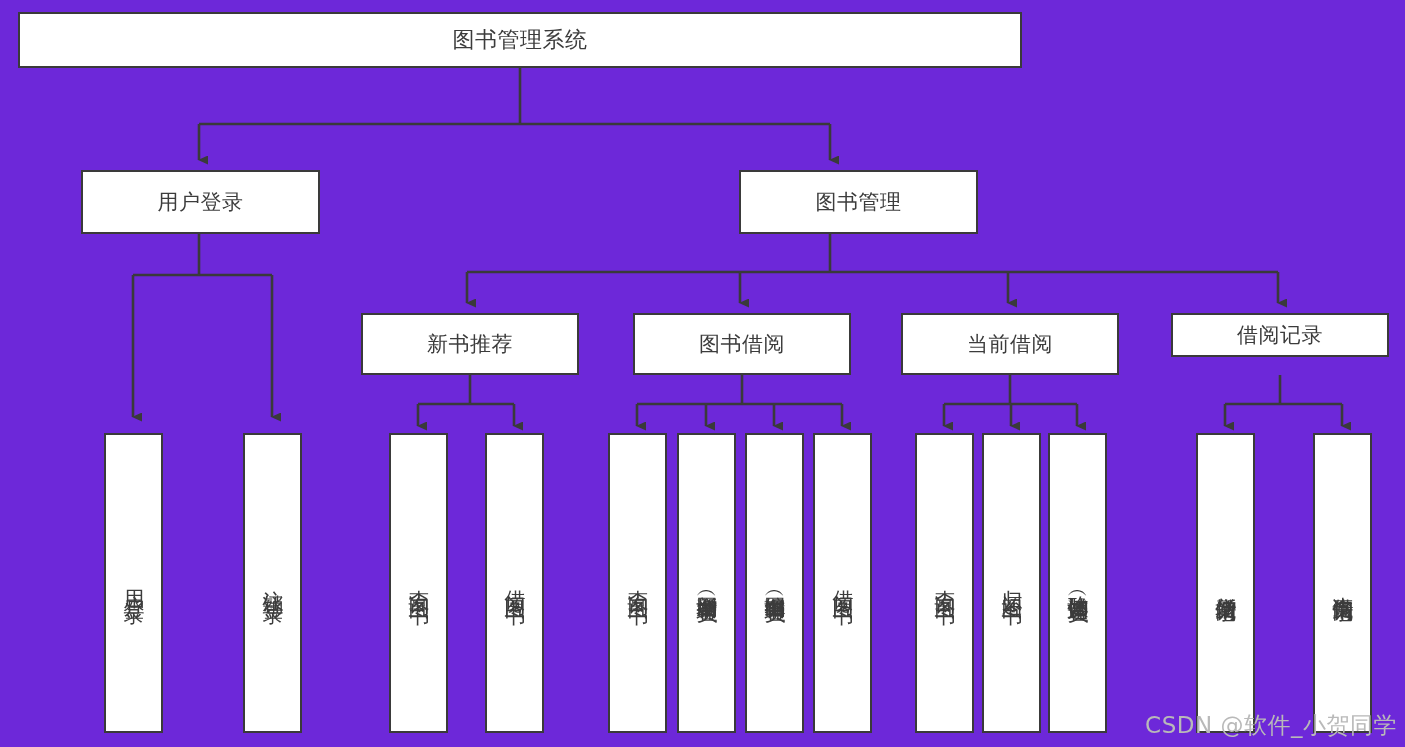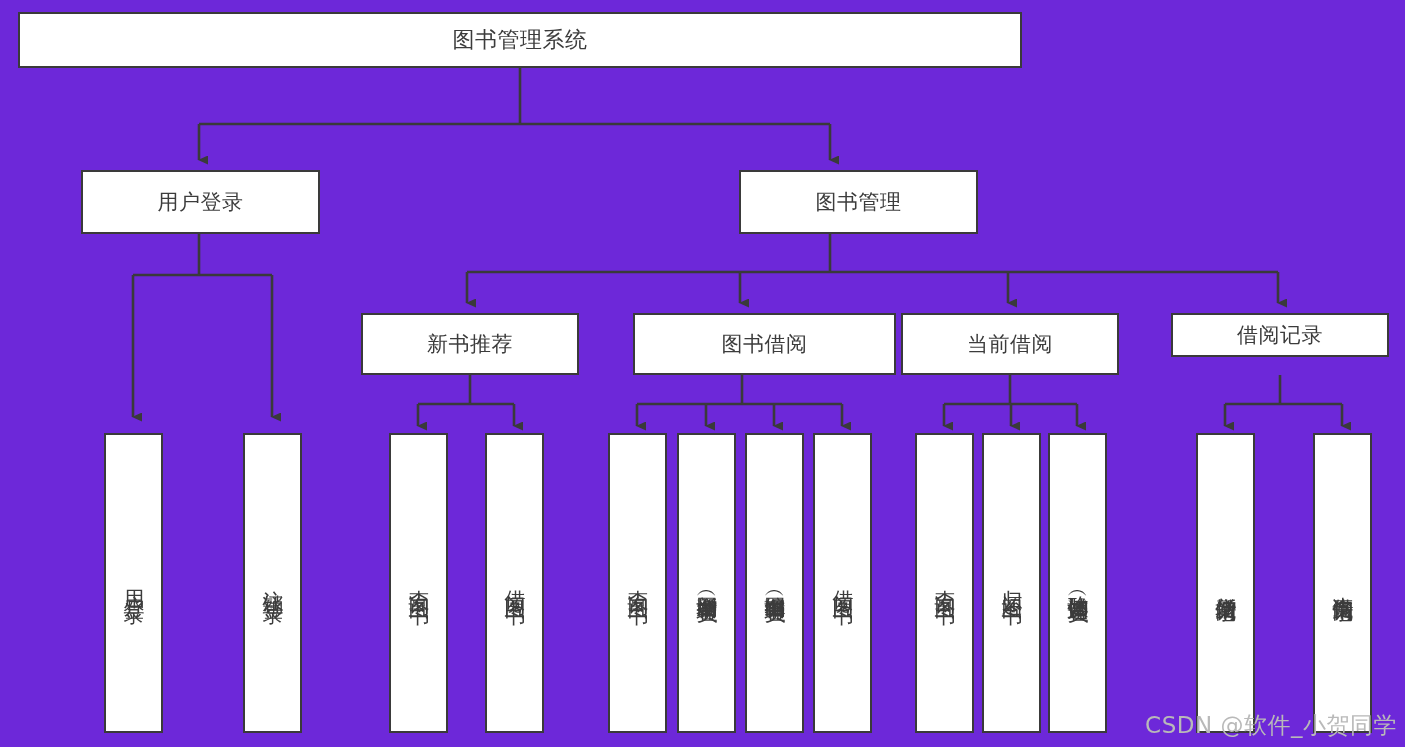--- a/index.html
+++ b/index.html
@@ -134,21 +134,21 @@
   </div>
 
   <div class="node" style="left:711px; top:170px; width:239px; height:64px;margin-left:28px;">
     <span class="node-label">图书管理</span>
   </div>
 
   <div class="node" style="left:361px; top:313px; width:218px; height:62px;">
     <span class="node-label">新书推荐</span>
   </div>
 
-  <div class="node" style="left:633px; top:313px; width:263px; height:62px;">
+  <div class="node" style="left:633px; top:313px; width:218px; height:62px;">
     <span class="node-label">图书借阅</span>
   </div>
 
   <div class="node" style="left:901px; top:313px; width:218px; height:62px;">
     <span class="node-label">当前借阅</span>
   </div>
 
   <div class="node" style="left:1171px; top:313px; width:218px; height:44px;">
     <span class="node-label">借阅记录</span>
   </div>

